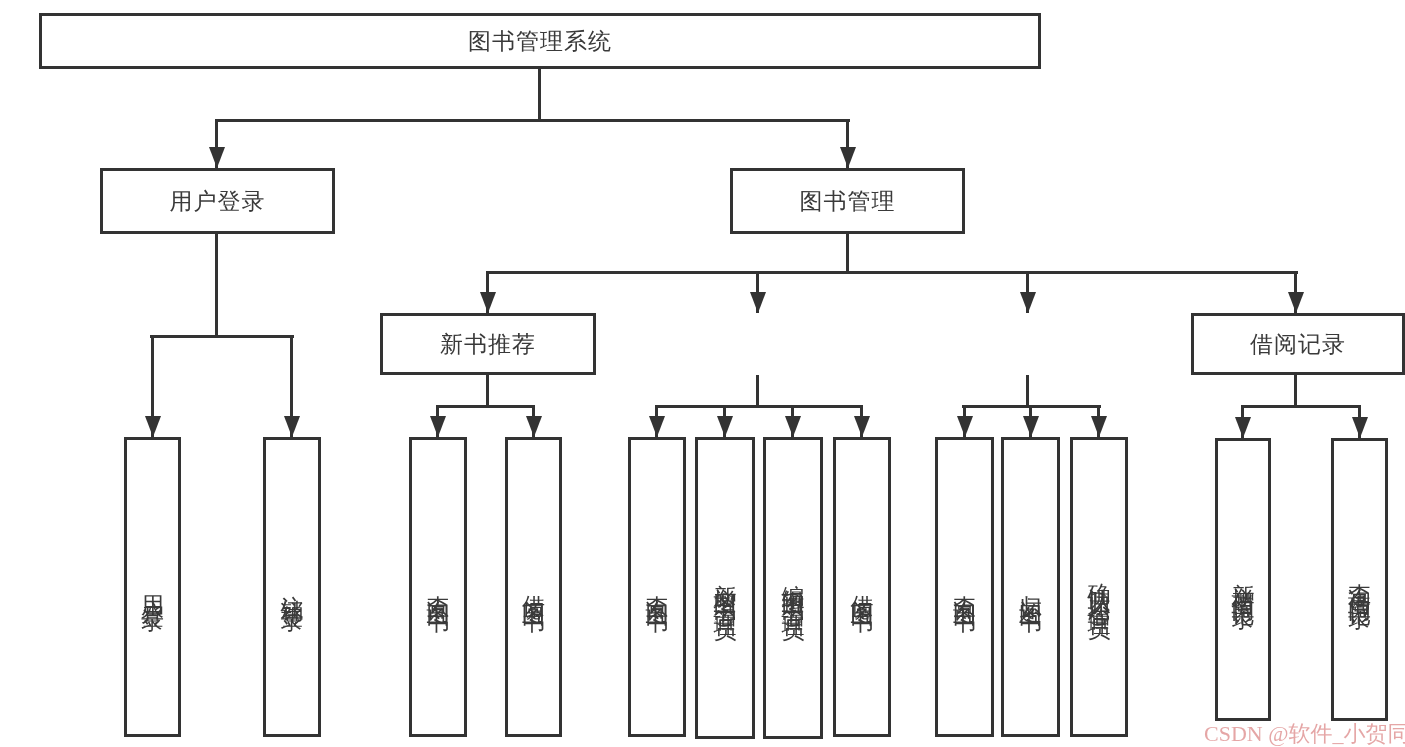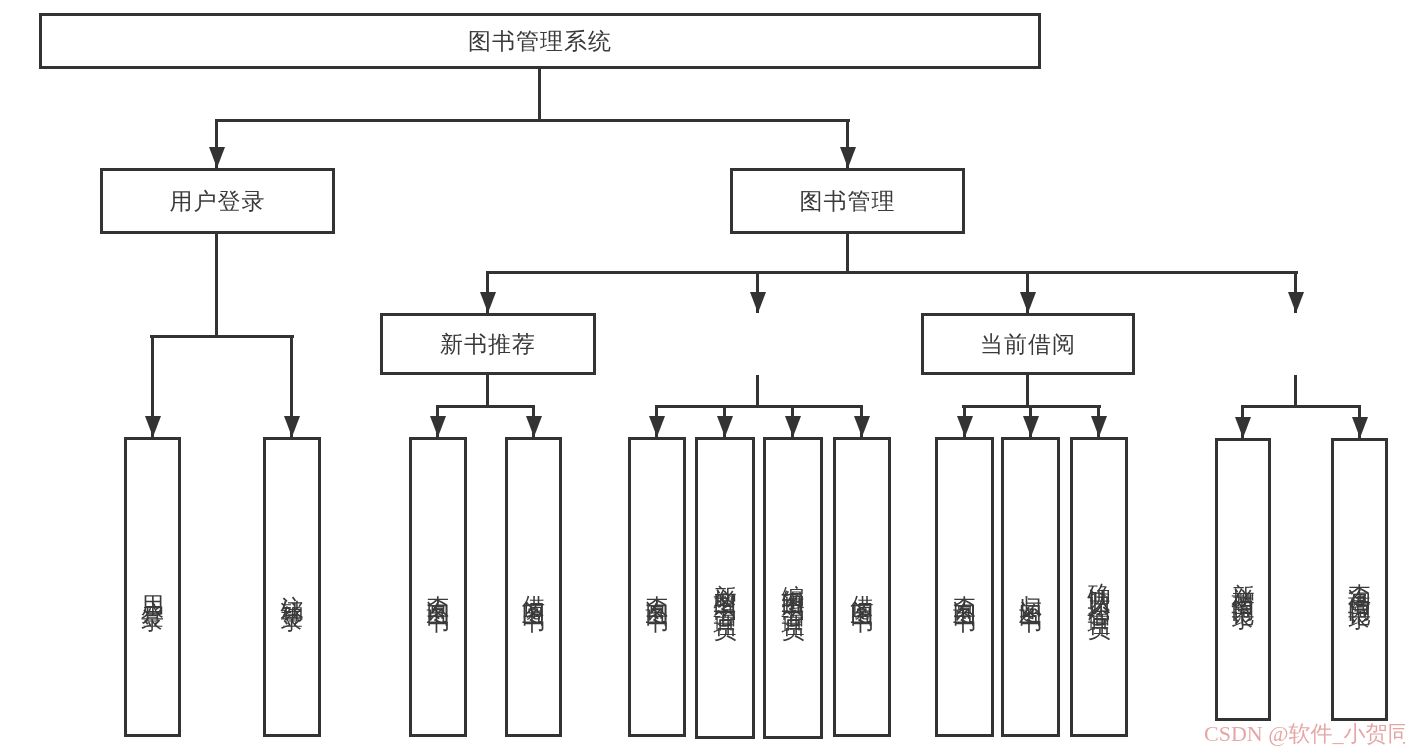--- a/index.html
+++ b/index.html
@@ -95,21 +95,21 @@
   <div class="arrow" style="left:1079px;top:406px;height:31px"></div>
   <div class="arrow" style="left:1223px;top:406px;height:32px"></div>
   <div class="arrow" style="left:1340px;top:406px;height:32px"></div>
 
   <div class="box hbox" style="left:21px;top:13px;width:1002px;height:56px">图书管理系统</div>
 
   <div class="box hbox" style="left:82px;top:168px;width:235px;height:66px">用户登录</div>
   <div class="box hbox" style="left:712px;top:168px;width:235px;height:66px">图书管理</div>
 
   <div class="box hbox" style="left:362px;top:313px;width:216px;height:62px">新书推荐</div>
-  <div class="box hbox" style="left:903px;top:313px;width:214px;height:62px">当前借阅</div>
+  <div class="box hbox" style="left:1173px;top:313px;width:214px;height:62px">借阅记录</div>
 
   <div class="box vbox" style="left:106px;top:437px;width:57px;height:300px">
     <span>用户登录</span>
   </div>
   <div class="box vbox" style="left:245px;top:437px;width:58px;height:300px">
     <span>注销登录</span>
   </div>
   <div class="box vbox" style="left:391px;top:437px;width:58px;height:300px">
     <span>查询图书</span>
   </div>

